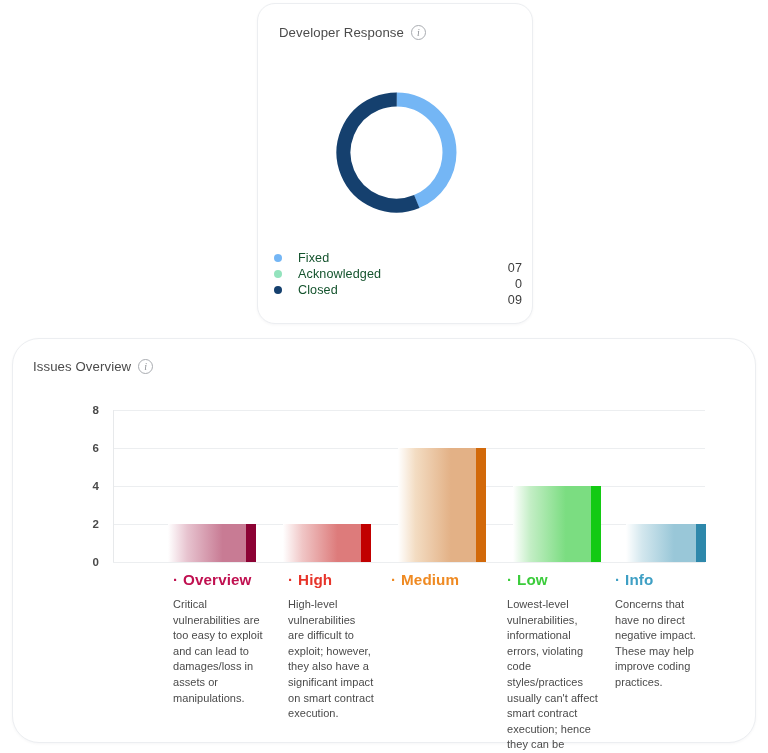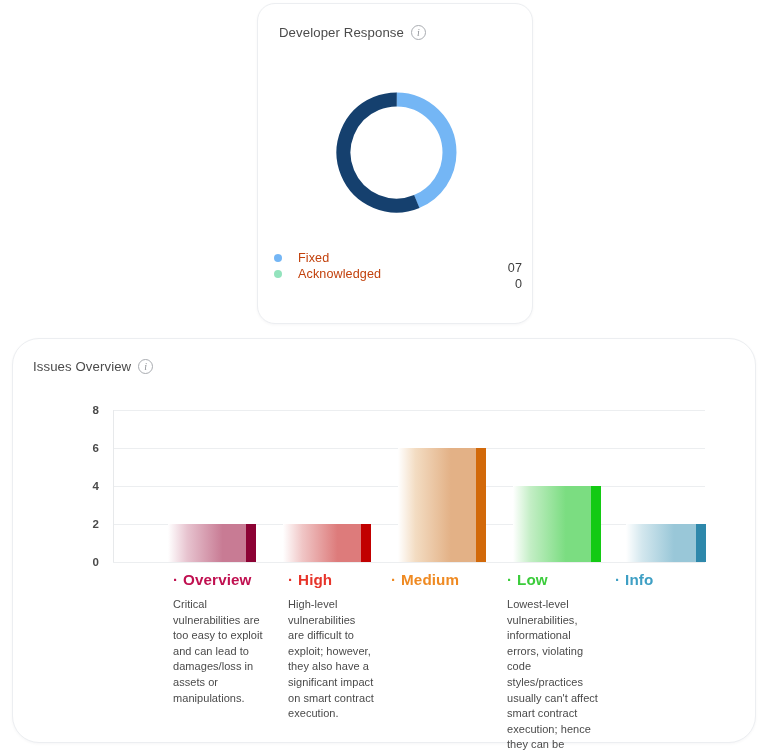--- a/index.html
+++ b/index.html
@@ -84,21 +84,21 @@
   }
   .legend-dot {
     width: 8px;
     height: 8px;
     border-radius: 50%;
     flex: none;
     margin-right: 0px;
   }
   .legend-label {
     font-size: 12.6px;
-    color: #c2410c;
+    color: #14532d;
     margin-left: 16px;
     letter-spacing: 0.1px;
   }
   .legend-value {
     margin-left: auto;
     font-size: 12.6px;
     color: #3d3d3d;
     letter-spacing: 0.1px;
     margin-top: 20px;
   }
@@ -235,20 +235,25 @@
     <div class="legend-row">
       <span class="legend-dot" style="background:#74b6f5"></span>
       <span class="legend-label">Fixed</span>
       <span class="legend-value">07</span>
     </div>
     <div class="legend-row">
       <span class="legend-dot" style="background:#93e3bd"></span>
       <span class="legend-label">Acknowledged</span>
       <span class="legend-value">0</span>
     </div>
+    <div class="legend-row">
+      <span class="legend-dot" style="background:#15406e"></span>
+      <span class="legend-label">Closed</span>
+      <span class="legend-value">09</span>
+    </div>
   </div>
 </div>
 
 <div class="issues-card">
 
   <div class="card-title-row">
     <span class="card-title">Issues Overview</span>
     <span class="info-icon">i</span>
   </div>
 
@@ -333,15 +338,16 @@
         <span>Low</span>
       </div>
       <div class="col-desc">Lowest-level vulnerabilities, informational errors, violating code styles/practices usually can't affect smart contract execution; hence they can be ignored.</div>
     </div>
 
     <div class="column" style="left:502px; width:86px;">
       <div class="col-head" style="color:#3e9fc4">
         <span class="col-bullet">·</span>
         <span>Info</span>
       </div>
+      <div class="col-desc">Concerns that have no direct negative impact. These may help improve coding practices.</div>
     </div>
   </div>
 </div>
 
 </body></html>

